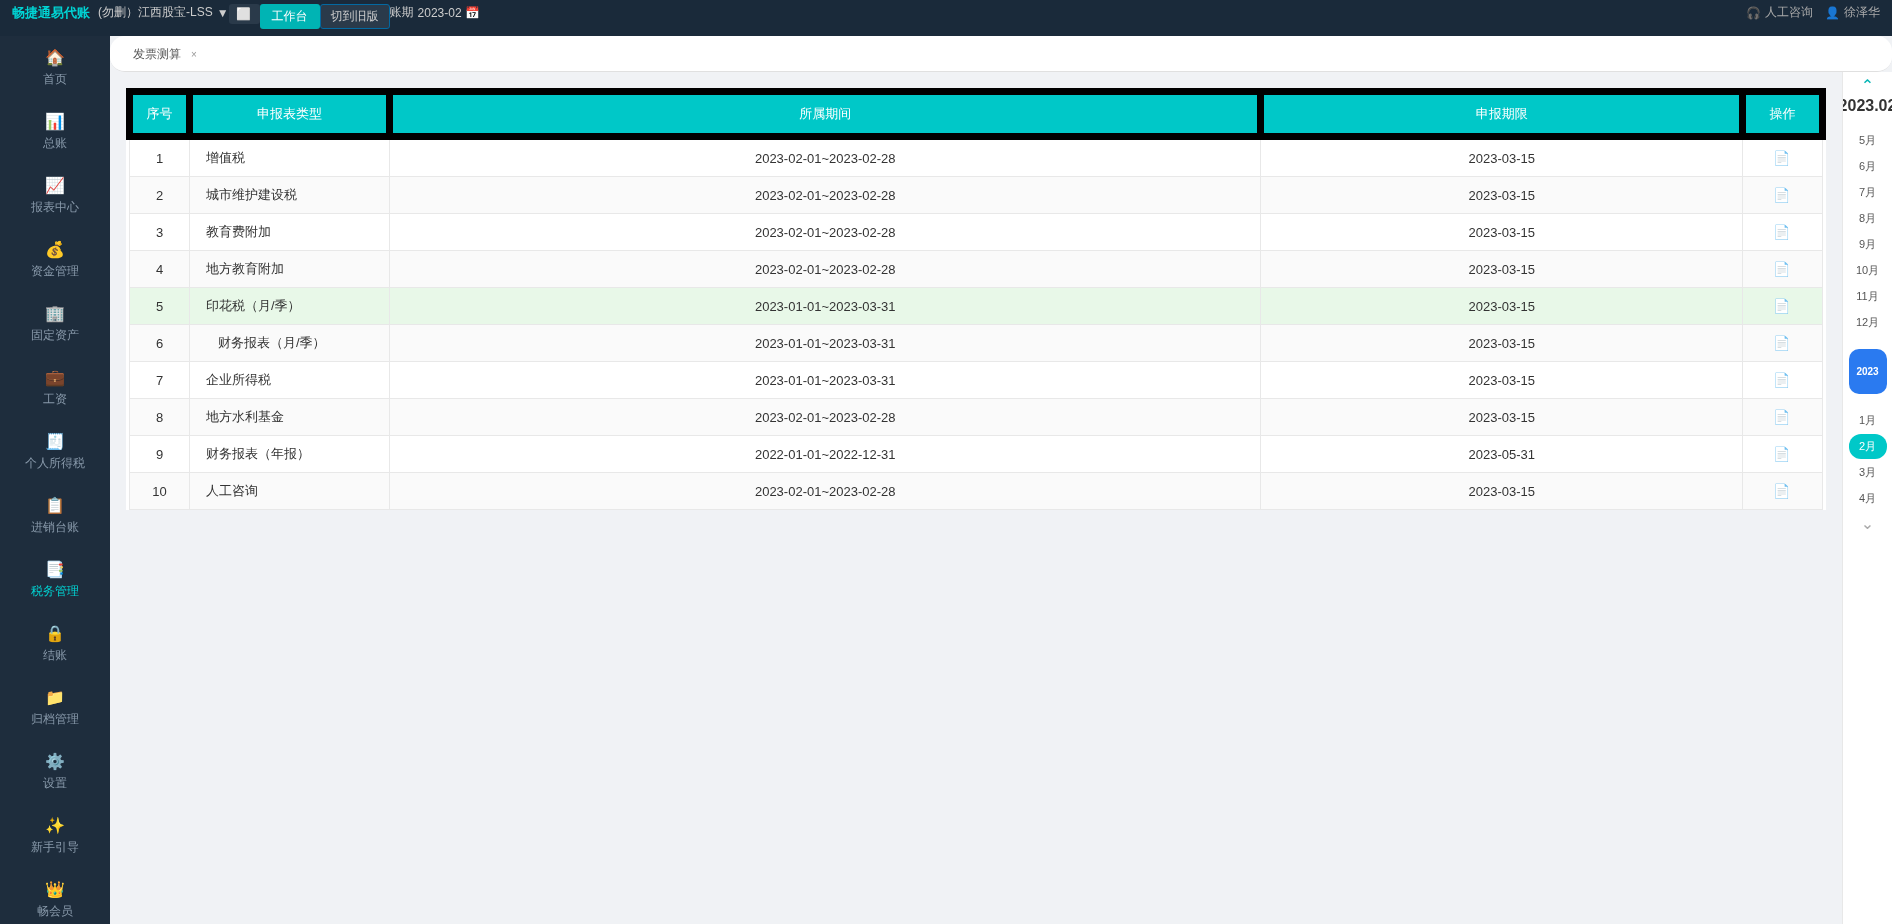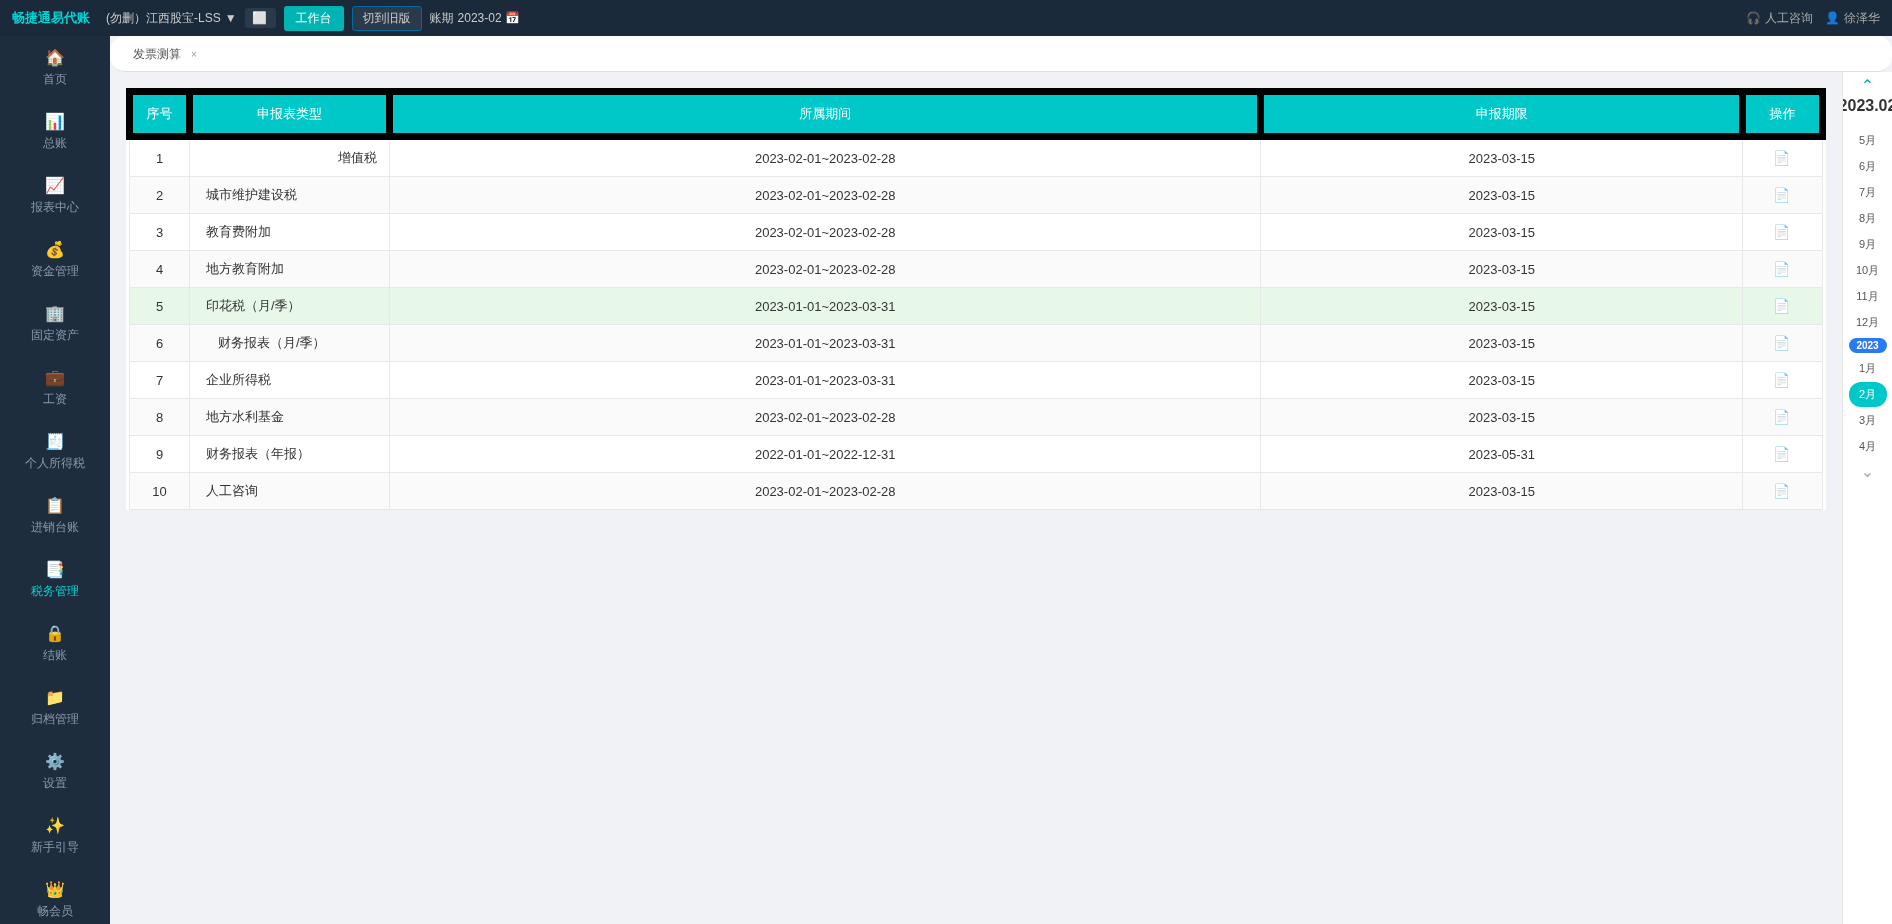--- a/index.html
+++ b/index.html
@@ -1,19 +1,19 @@
 <!DOCTYPE html>
 <html><head>
   <meta charset="utf-8">
   <style>
     * { box-sizing: border-box; margin: 0; padding: 0; }
     body { font-family: "Microsoft YaHei", "PingFang SC", sans-serif; font-size: 13px; background: #f0f2f5; display: flex; flex-direction: column; height: 100vh; overflow: hidden; }
 
     
-    .top-bar { height: 36px; background: #1a2a3a; display: flex; align-items: center; padding: 16px 12px; gap: 8px; flex-shrink: 0; }
+    .top-bar { height: 36px; background: #1a2a3a; display: flex; align-items: flex-start; padding: 4px 12px; flex-shrink: 0; }
     .top-bar-logo { color: #00d4d4; font-size: 13px; font-weight: bold; margin-right: 8px; }
     .top-bar-company { color: #ccc; font-size: 12px; display: flex; align-items: center; gap: 4px; }
     .top-bar-icon-btn { background: #2a3a4a; border: none; color: #ccc; padding: 3px 8px; border-radius: 3px; cursor: pointer; font-size: 12px; }
     .top-bar-workbench { background: #00b4b4; color: white; border: none; padding: 4px 12px; border-radius: 3px; cursor: pointer; font-size: 12px; }
     .top-bar-switch { background: #2a3a4a; color: #ccc; border: 1px solid #0369a1; padding: 3px 10px; border-radius: 3px; cursor: pointer; font-size: 12px; }
     .top-bar-period { color: #ccc; font-size: 12px; display: flex; align-items: center; gap: 4px; }
     .top-bar-right { margin-left: auto; display: flex; align-items: center; gap: 12px; }
     .top-bar-right-item { color: #aaa; font-size: 12px; display: flex; align-items: center; gap: 4px; cursor: pointer; }
 
     
@@ -46,21 +46,21 @@
     .data-table td { padding: 9px 12px; border: 1px solid #e8e8e8; text-align: center; font-size: 13px; color: #333; }
     .data-table tr:nth-child(even) td { background: #fafafa; }
     .data-table tr.highlight td { background: #e8f8e8; }
     .action-icon { color: #aaa; cursor: pointer; font-size: 14px; }
 
     
     .right-panel { width: 50px; background: #fff; border-left: 1px solid #e8e8e8; display: flex; flex-direction: column; align-items: center; padding: 4px 0; flex-shrink: 0; overflow-y: auto; }
     .right-panel-year { font-size: 16px; color: #333; font-weight: bold; margin-bottom: 12px; }
     .cal-item { width: 38px; padding: 5px 0; text-align: center; font-size: 11px; color: #555; cursor: pointer; border-radius: 12px; margin: 1px 0; }
     .cal-item.active { background: #00c8c8; color: white; border-radius: 12px; }
-    .cal-item.year-label { background: #2a7af0; color: white; font-size: 10px; font-weight: bold; border-radius: 10px; padding: 2px 4px; margin: 3px 0; }
+    .cal-item.year-label { background: #2a7af0; color: white; font-size: 10px; font-weight: bold; border-radius: 10px; padding: 17px 4px; margin: 14px 0; }
     .cal-up { color: #00b4b4; font-size: 16px; cursor: pointer; margin-bottom: 2px; }
     .cal-down { color: #aaa; font-size: 16px; cursor: pointer; margin-top: 2px; }
 
     
     .tab-close-x { display: inline-flex; align-items: center; justify-content: center; width: 14px; height: 14px; border-radius: 50%; font-size: 10px; color: #999; }
   </style>
 </head>
 <body>
 
 <div class="top-bar">
@@ -175,21 +175,21 @@
               <th style="width:60px;">序号</th>
               <th style="width:200px;">申报表类型</th>
               <th>所属期间</th>
               <th>申报期限</th>
               <th style="width:80px;">操作</th>
             </tr>
           </thead>
           <tbody id="table-body">
           <tr>
     <td>1</td>
-    <td style="text-align:right; padding-left:16px;">增值税</td>
+    <td style="text-align:left; padding-left:16px;">增值税</td>
     <td>2023-02-01~2023-02-28</td>
     <td>2023-03-15</td>
     <td><span class="action-icon">📄</span></td>
   </tr>
               <tr>
     <td>2</td>
     <td style="text-align:left; padding-left:16px;">城市维护建设税</td>
     <td>2023-02-01~2023-02-28</td>
     <td>2023-03-15</td>
     <td><span class="action-icon">📄</span></td>

